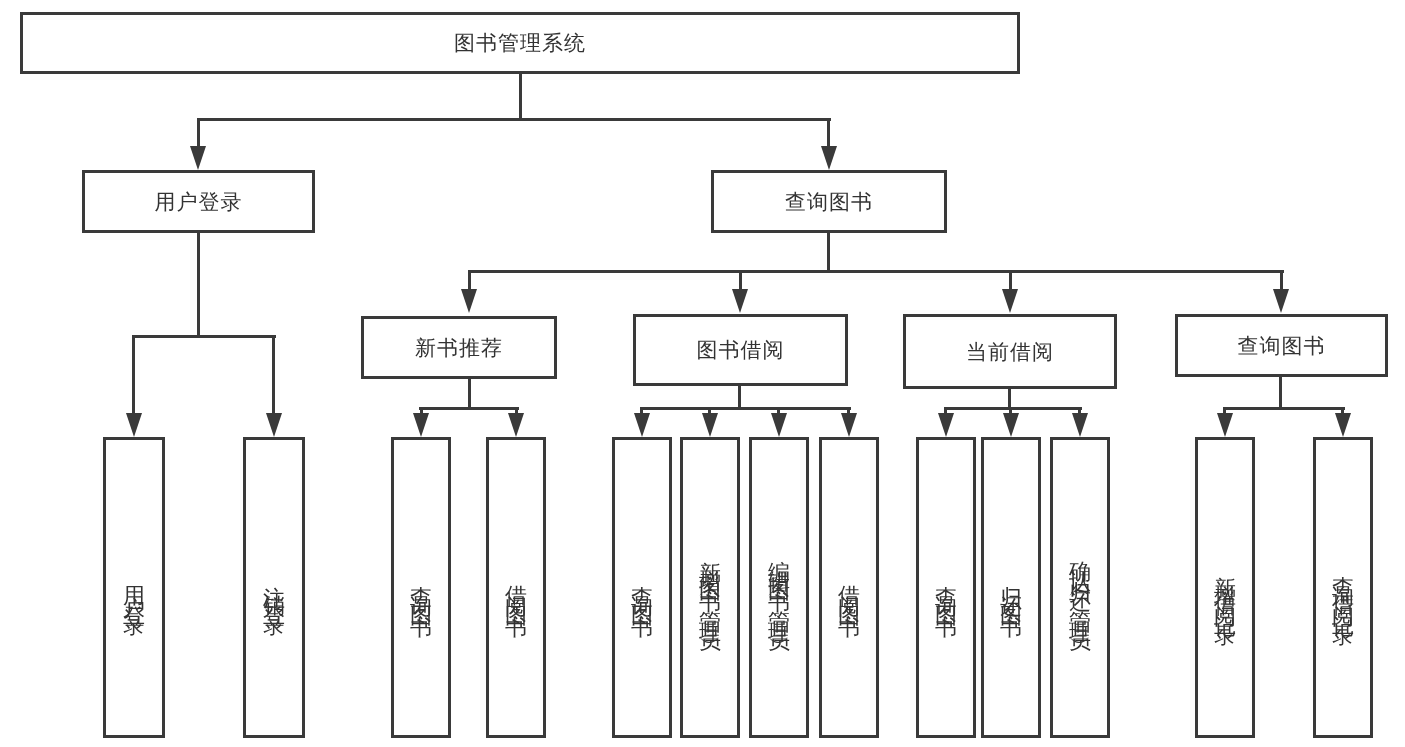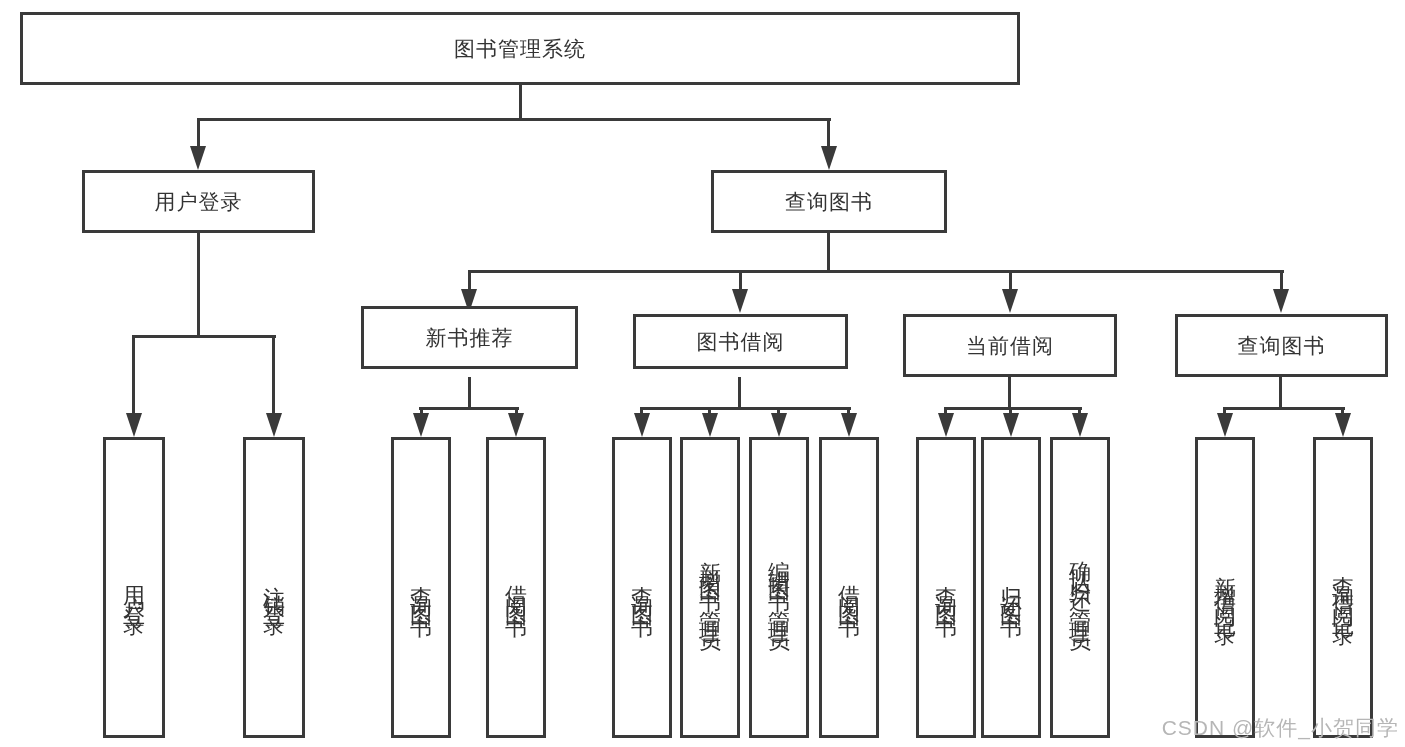--- a/index.html
+++ b/index.html
@@ -52,38 +52,38 @@
     letter-spacing:1px;
     z-index:3;
     white-space:nowrap;
   }
 </style>
 </head>
 <body>
 
 <div class="canvas">
 
-  <div class="node" style="left:20px;top:12px;width:1000px;height:73px">
+  <div class="node" style="left:20px;top:12px;width:1000px;height:62px">
     <span>图书管理系统</span>
   </div>
 
   <div class="node" style="left:82px;top:170px;width:233px;height:63px">
     <span>用户登录</span>
   </div>
   <div class="node" style="left:711px;top:170px;width:236px;height:63px">
     <span>查询图书</span>
   </div>
 
-  <div class="node" style="left:361px;top:306px;width:217px;height:63px">
+  <div class="node" style="left:361px;top:316px;width:196px;height:63px">
     <span>新书推荐</span>
   </div>
-  <div class="node" style="left:633px;top:314px;width:215px;height:55px">
+  <div class="node" style="left:633px;top:314px;width:215px;height:72px">
     <span>图书借阅</span>
   </div>
-  <div class="node" style="left:903px;top:314px;width:214px;height:63px">
+  <div class="node" style="left:903px;top:314px;width:214px;height:75px">
     <span>当前借阅</span>
   </div>
   <div class="node" style="left:1175px;top:314px;width:213px;height:63px">
     <span>查询图书</span>
   </div>
 
   <div class="node vnode" style="left:103px;top:437px;width:62px;height:301px">
     <span class="vlbl">用户登录</span>
   </div>
   <div class="node vnode" style="left:243px;top:437px;width:62px;height:301px">
@@ -179,14 +179,13 @@
   <div class="vline" style="left:1078px;top:407px;height:14px"></div>
   <div class="arrow" style="left:1072px;top:413px"></div>
 
   <div class="vline" style="left:1279px;top:377px;height:33px"></div>
   <div class="hline" style="left:1223px;top:407px;width:122px"></div>
   <div class="vline" style="left:1223px;top:407px;height:14px"></div>
   <div class="arrow" style="left:1217px;top:413px"></div>
   <div class="vline" style="left:1341px;top:407px;height:14px"></div>
   <div class="arrow" style="left:1335px;top:413px"></div>
 
-  <div class="watermark">CSDN @软件_小贺同学</div>
 </div>
 
 </body></html>

